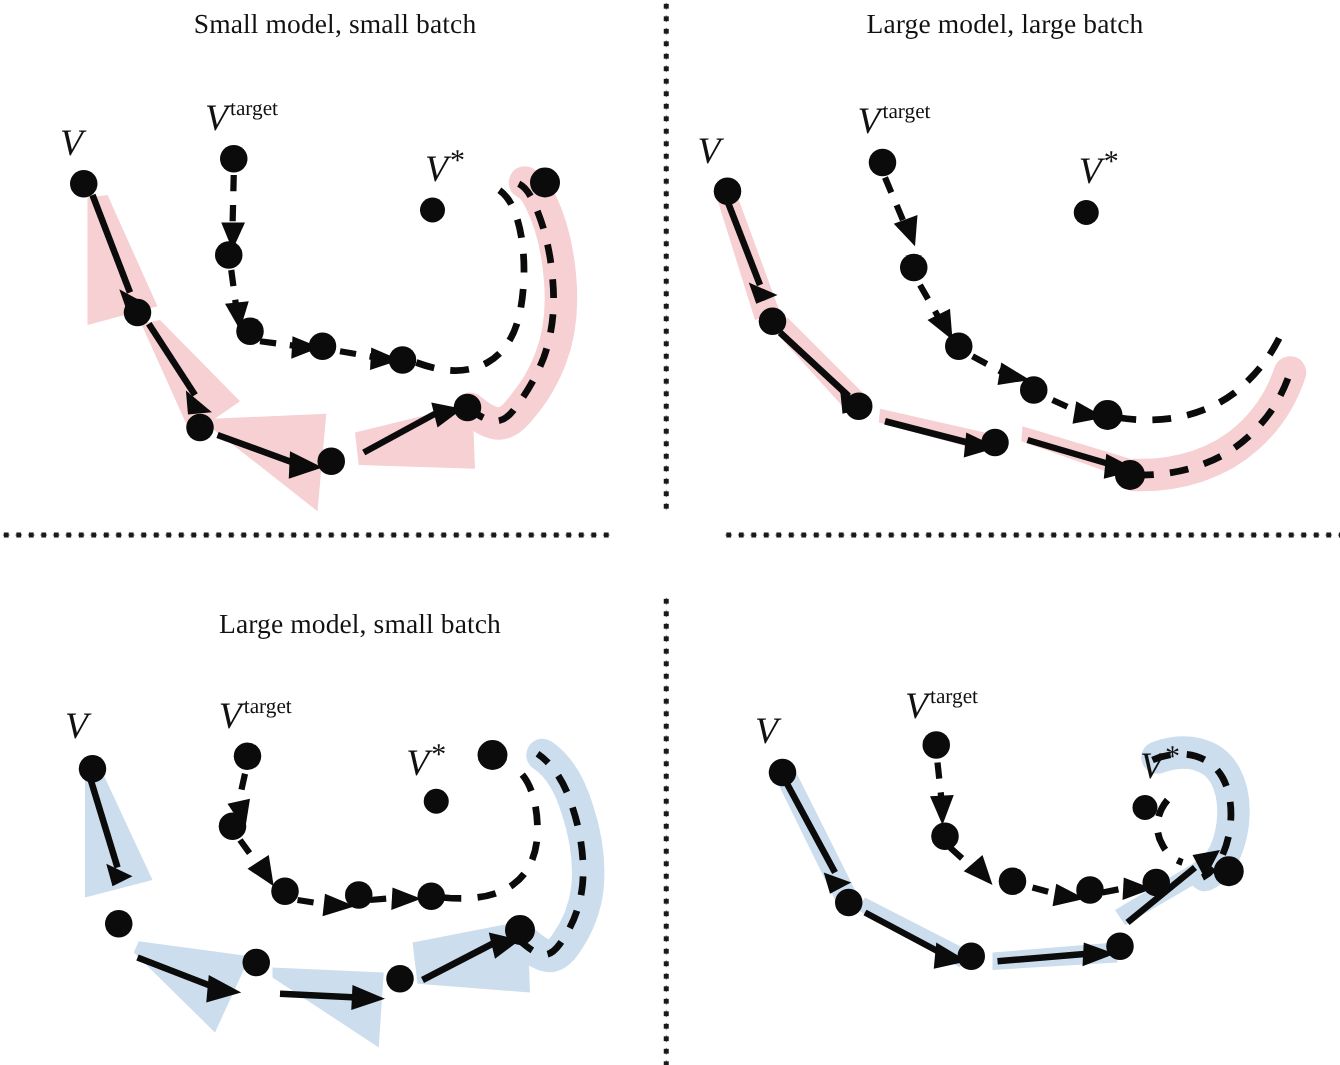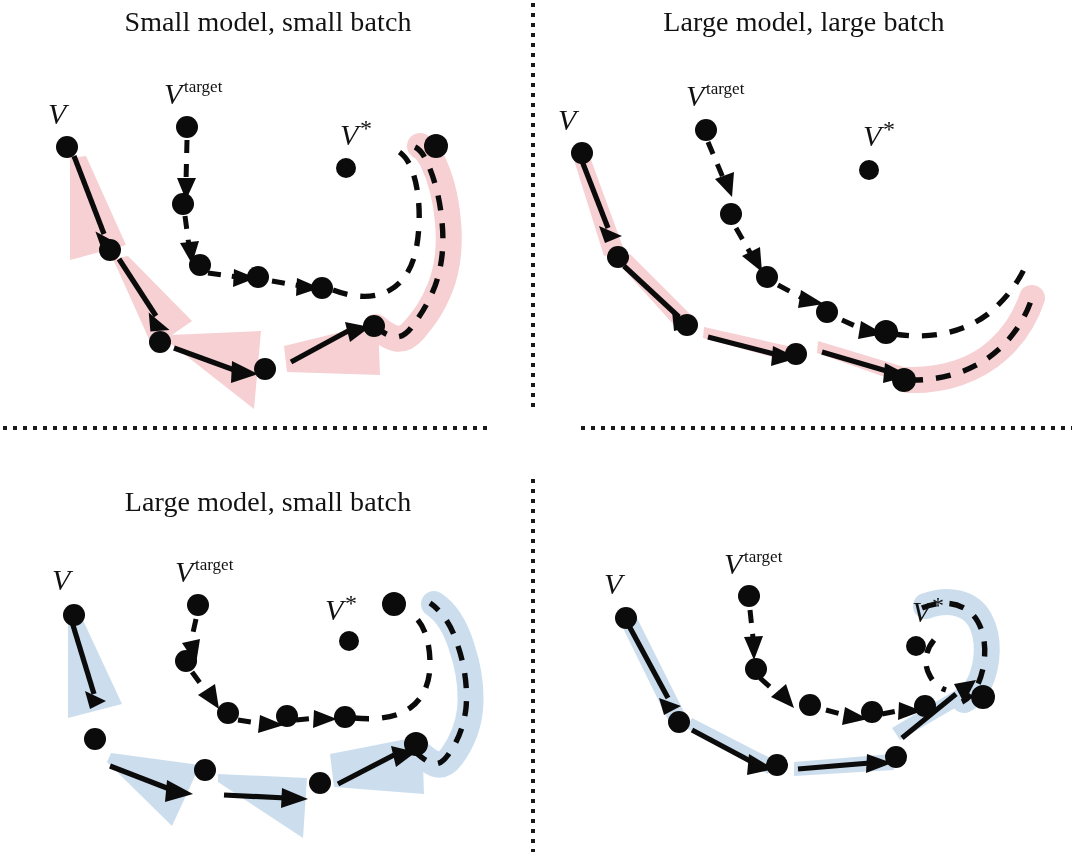--- a/index.html
+++ b/index.html
@@ -36,28 +36,28 @@
     width: 536px;
     height: 426px;
     display: block;
   }
   .panel-title {
     position: absolute;
     left: 0;
     width: 536px;
     text-align: center;
     font-family: "Liberation Serif", "DejaVu Serif", serif;
-    font-size: 28px;
+    font-size: 22px;
     font-weight: 400;
     color: #121212;
     letter-spacing: 0.1px;
     white-space: nowrap;
   }
   #panel-tl .panel-title, #panel-tr .panel-title { top: 6px; }
-  #panel-bl .panel-title, #panel-br .panel-title { top: 60px; }
+  #panel-bl .panel-title, #panel-br .panel-title { top: 60px; padding-left: 20px; }
 
   .dot { fill: #0b0b0b; }
   .solid-arrow {
     stroke: #0b0b0b;
     stroke-width: 5.2;
     fill: none;
     stroke-linecap: butt;
   }
   .dashed-path {
     stroke: #0b0b0b;

